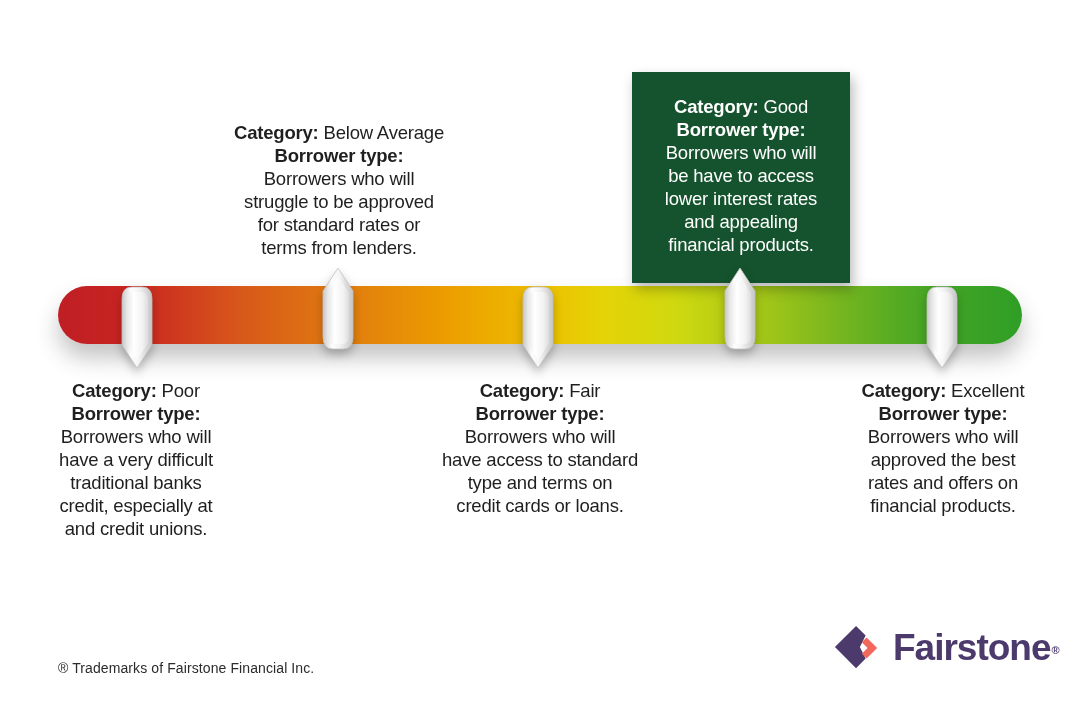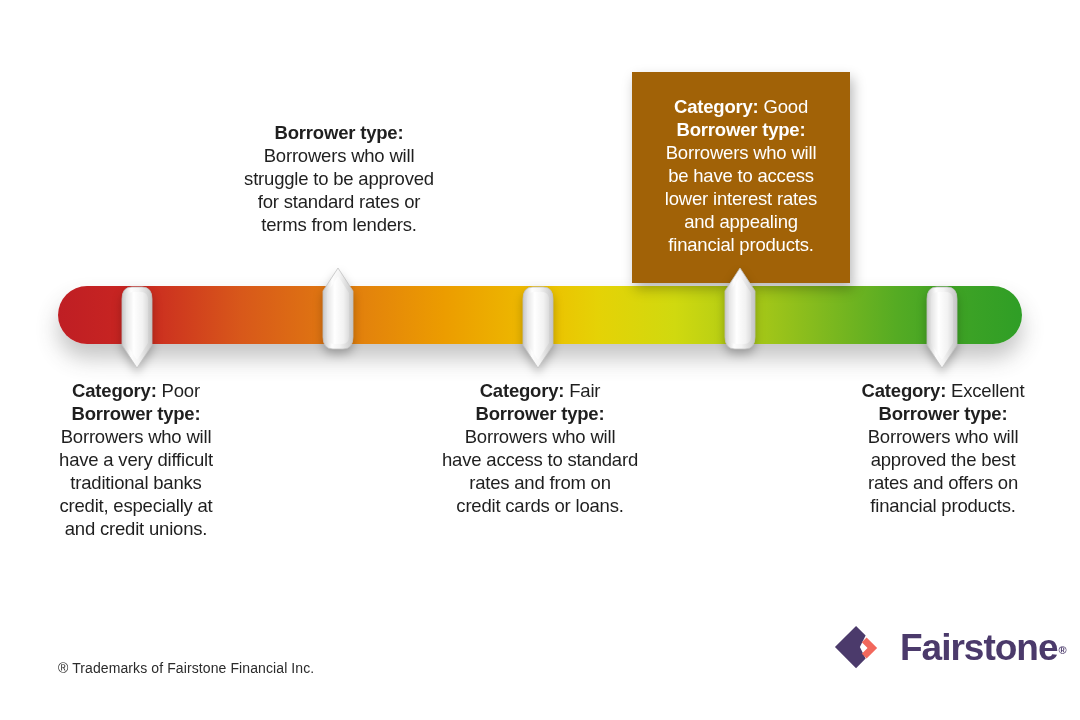--- a/index.html
+++ b/index.html
@@ -22,21 +22,21 @@
   
   .bar{
     position:absolute;left:58px;top:286px;width:964px;height:58px;
     border-radius:29px;z-index:1;
     box-shadow:0 14px 22px rgba(60,60,60,0.30);
   }
   
   .marker{position:absolute;width:42px;height:88px;z-index:3;filter:drop-shadow(0 5px 5px rgba(0,0,0,0.25));}
   
   .trademark{position:absolute;left:58px;top:660px;font-size:14px;color:#2b2b2b;letter-spacing:0.1px;}
-  .logo{position:absolute;left:834px;top:624px;display:flex;align-items:center;gap:20px;}
+  .logo{position:absolute;left:834px;top:624px;display:flex;align-items:center;gap:13px;}
   .logo-word{font-size:37px;font-weight:bold;letter-spacing:-1px;line-height:48px;}
   .logo-reg{font-size:11px;font-weight:bold;vertical-align:top;position:relative;top:2px;left:1px;}
 </style>
 </head>
 <body>
 
 <div class="stage">
 
   <svg width="0" height="0" style="position:absolute">
     <defs>
@@ -50,28 +50,29 @@
       <linearGradient id="mgI" x1="0" y1="0" x2="1" y2="0">
         <stop offset="0" stop-color="#e4e4e4"></stop>
           <stop offset="0.35" stop-color="#ffffff"></stop>
         <stop offset="0.75" stop-color="#f2f2f2"></stop>
           <stop offset="1" stop-color="#dcdcdc"></stop>
       </linearGradient>
     </defs>
   </svg>
 
   <div class="cat" style="left:209px;top:121px;">
+    <div class="line"><span class="b">Category:</span> <span>Below Average</span></div>
     <div class="line b">Borrower type:</div>
     <div class="line">Borrowers who will</div>
     <div class="line">struggle to be approved</div>
     <div class="line">for standard rates or</div>
     <div class="line">terms from lenders.</div>
   </div>
 
-  <div class="good-card" style="background: #a16207;">
+  <div class="good-card" style="background: #14532d;">
     <div class="line"><span class="b">Category:</span> <span>Good</span></div>
     <div class="line b">Borrower type:</div>
     <div class="line">Borrowers who will</div>
     <div class="line">be have to access</div>
     <div class="line">lower interest rates</div>
     <div class="line">and appealing</div>
     <div class="line">financial products.</div>
   </div>
 
   <div class="bar" style="background: linear-gradient(90deg, rgb(191, 30, 36) 0%, rgb(201, 38, 33) 8%, rgb(216, 88, 26) 19%, rgb(224, 122, 16) 29%, rgb(236, 156, 0) 40%, rgb(237, 190, 0) 50%, rgb(229, 210, 6) 56%, rgb(208, 217, 15) 64%, rgb(175, 203, 22) 71%, rgb(130, 186, 30) 79%, rgb(85, 171, 35) 87%, rgb(65, 164, 37) 92%, rgb(47, 158, 38) 100%);"></div>
@@ -109,21 +110,21 @@
     <div class="line">traditional banks</div>
     <div class="line">credit, especially at</div>
     <div class="line">and credit unions.</div>
   </div>
 
   <div class="cat" style="left:410px;top:379px;">
     <div class="line"><span class="b">Category:</span> <span>Fair</span></div>
     <div class="line b">Borrower type:</div>
     <div class="line">Borrowers who will</div>
     <div class="line">have access to standard</div>
-    <div class="line">rates and from on</div>
+    <div class="line">type and terms on</div>
     <div class="line">credit cards or loans.</div>
   </div>
 
   <div class="cat" style="left:813px;top:379px;">
     <div class="line"><span class="b">Category:</span> <span>Excellent</span></div>
     <div class="line b">Borrower type:</div>
     <div class="line">Borrowers who will</div>
     <div class="line">approved the best</div>
     <div class="line">rates and offers on</div>
     <div class="line">financial products.</div>

